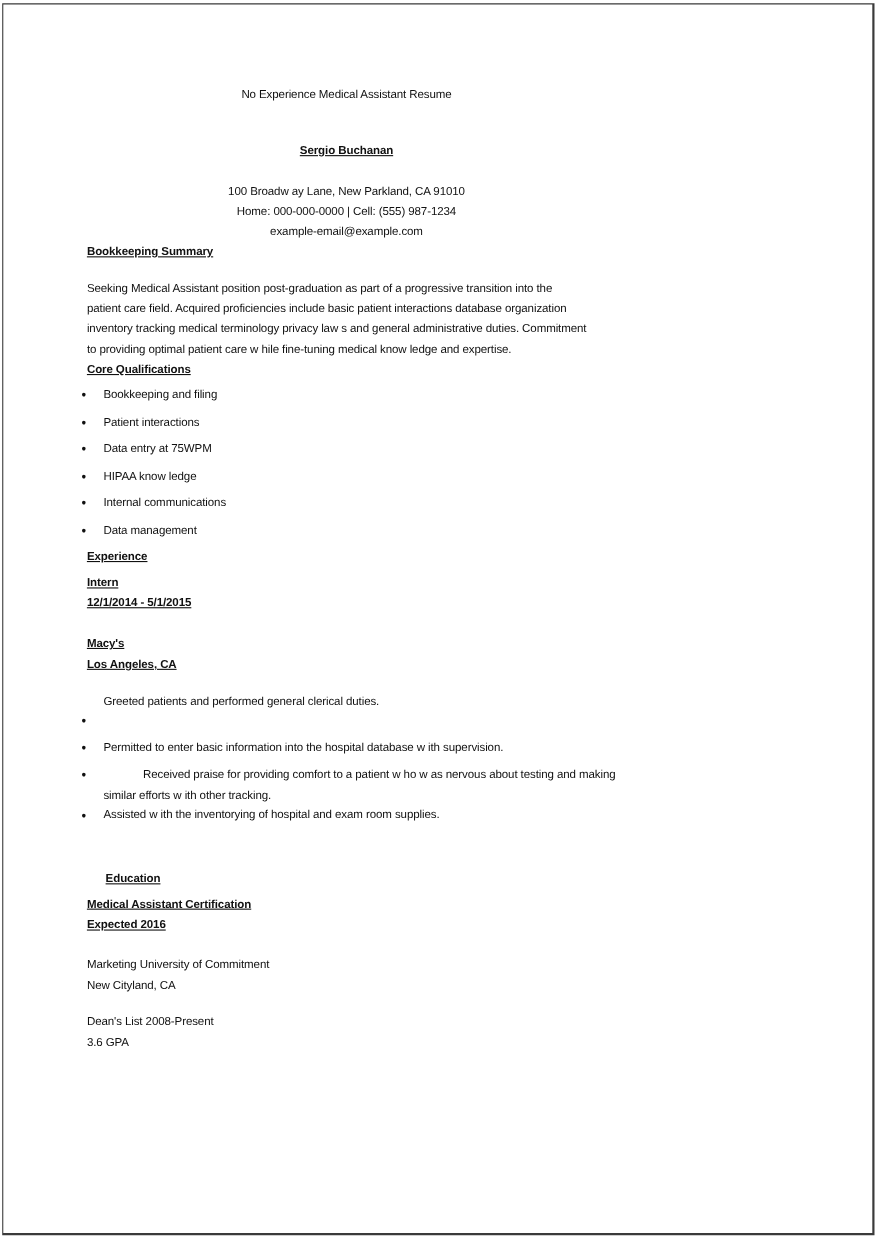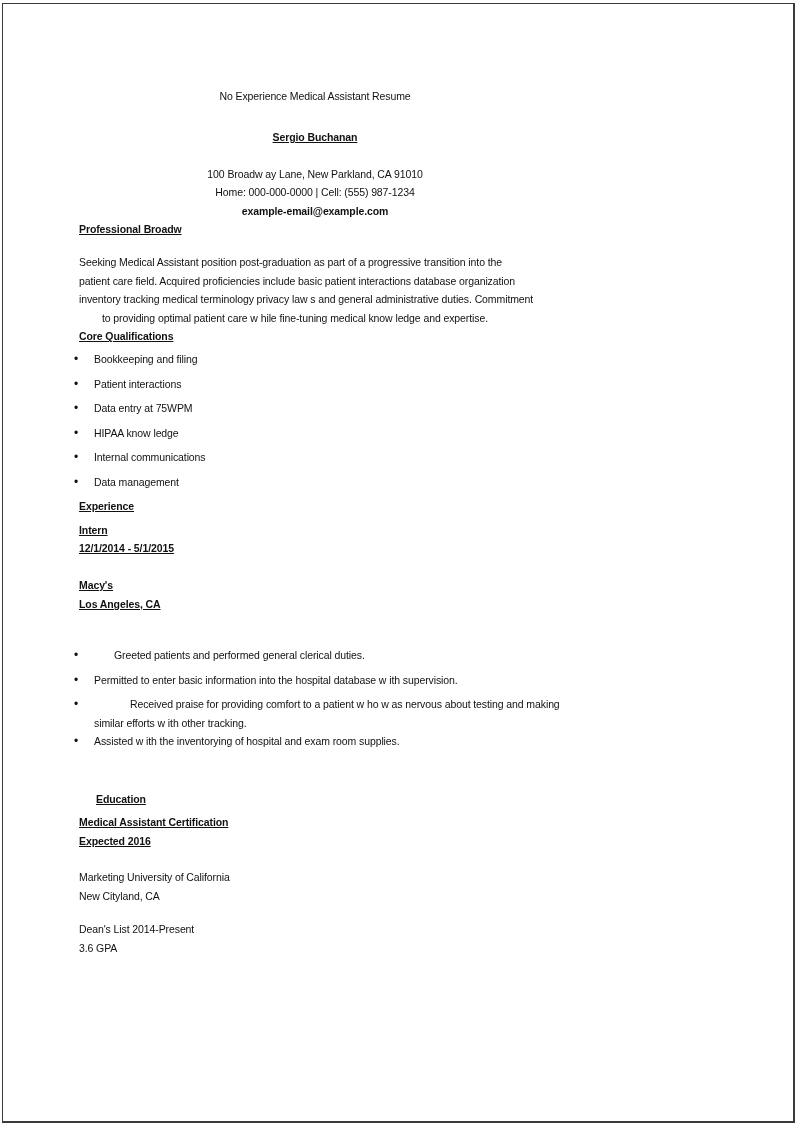--- a/index.html
+++ b/index.html
@@ -12,33 +12,33 @@
     .b { font-weight: bold; text-decoration: underline; }
     .bullet { position: absolute; left: 74px; font-size: 12px; line-height: 14px; }
   </style>
 </head>
 <body>
 
 <div class="page">
 </div>
 
 <div>
-  <div class="t c" style="top:89px;">No Experience Medical Assistant Resume</div>
+  <div class="t c" style="top:79px;">No Experience Medical Assistant Resume</div>
   <div class="t c b" style="top:130px;">Sergio Buchanan</div>
   <div class="t c" style="top:167px;">100 Broadw ay Lane, New  Parkland, CA 91010</div>
   <div class="t c" style="top:185px;">Home: 000-000-0000 | Cell: (555) 987-1234</div>
-  <div class="t c" style="top:204px;font-weight:bold;">example-email@example.com</div>
+  <div class="t c" style="top:204px;">example-email@example.com</div>
 </div>
 
 <div>
-  <div class="t b" style="left:79px; top:222px;">Professional Broadw</div>
+  <div class="t b" style="left:79px; top:222px;">Bookkeeping Summary</div>
   <div class="t" style="left:79px; top:255px;">Seeking Medical Assistant position post-graduation as part of a progressive transition into the</div>
   <div class="t" style="left:79px; top:274px;">patient care field. Acquired proficiencies include basic patient interactions database organization</div>
   <div class="t" style="left:79px; top:292px;">inventory tracking medical terminology privacy law s and general administrative duties. Commitment</div>
-  <div class="t" style="left:79px; top:311px;margin-left:23px;">to providing optimal patient care w hile fine-tuning medical know ledge and expertise.</div>
+  <div class="t" style="left:79px; top:311px;">to providing optimal patient care w hile fine-tuning medical know ledge and expertise.</div>
 </div>
 
 <div>
   <div class="t b" style="left:79px; top:329px;">Core Qualifications</div>
 
   <span class="bullet" style="top:352px;">•</span>
   <div class="t" style="left:94px; top:352px;">Bookkeeping and filing</div>
   <span class="bullet" style="top:377px;">•</span>
   <div class="t" style="left:94px; top:377px;">Patient interactions</div>
   <span class="bullet" style="top:401px;">•</span>
@@ -52,31 +52,31 @@
 </div>
 
 <div>
   <div class="t b" style="left:79px; top:499px;">Experience</div>
   <div class="t b" style="left:79px; top:523px;">Intern</div>
   <div class="t b" style="left:79px; top:541px;">12/1/2014 - 5/1/2015</div>
   <div class="t b" style="left:79px; top:578px;">Macy's</div>
   <div class="t b" style="left:79px; top:597px;">Los Angeles, CA</div>
 
   <span class="bullet" style="top:648px;">•</span>
-  <div class="t" style="left:94px; top:648px;margin-left:20px;">Greeted patients and performed general clerical duties.</div>
+  <div class="t" style="left:94px; top:631px;">Greeted patients and performed general clerical duties.</div>
   <span class="bullet" style="top:673px;">•</span>
   <div class="t" style="left:94px; top:673px;">Permitted to enter basic information into the hospital database w ith supervision.</div>
   <span class="bullet" style="top:697px;">•</span>
   <div class="t" style="left:94px; top:697px;padding-left:36px;">Received praise for providing comfort to a patient w ho w as nervous about testing and making</div>
   <div class="t" style="left:94px; top:716px;">similar efforts w ith other tracking.</div>
   <span class="bullet" style="top:734px;">•</span>
   <div class="t" style="left:94px; top:734px;">Assisted w ith the inventorying of hospital and exam room supplies.</div>
 </div>
 
 <div>
   <div class="t b" style="left:79px; top:792px;margin-left:17px;">Education</div>
   <div class="t b" style="left:79px; top:815px;">Medical Assistant Certification</div>
   <div class="t b" style="left:79px; top:834px;">Expected 2016</div>
-  <div class="t" style="left:79px; top:870px;">Marketing University of California</div>
+  <div class="t" style="left:79px; top:870px;">Marketing University of Commitment</div>
   <div class="t" style="left:79px; top:889px;">New  Cityland, CA</div>
-  <div class="t" style="left:79px; top:922px;">Dean's List 2014-Present</div>
+  <div class="t" style="left:79px; top:922px;">Dean's List 2008-Present</div>
   <div class="t" style="left:79px; top:941px;">3.6 GPA</div>
 </div>
 
 </body></html>

